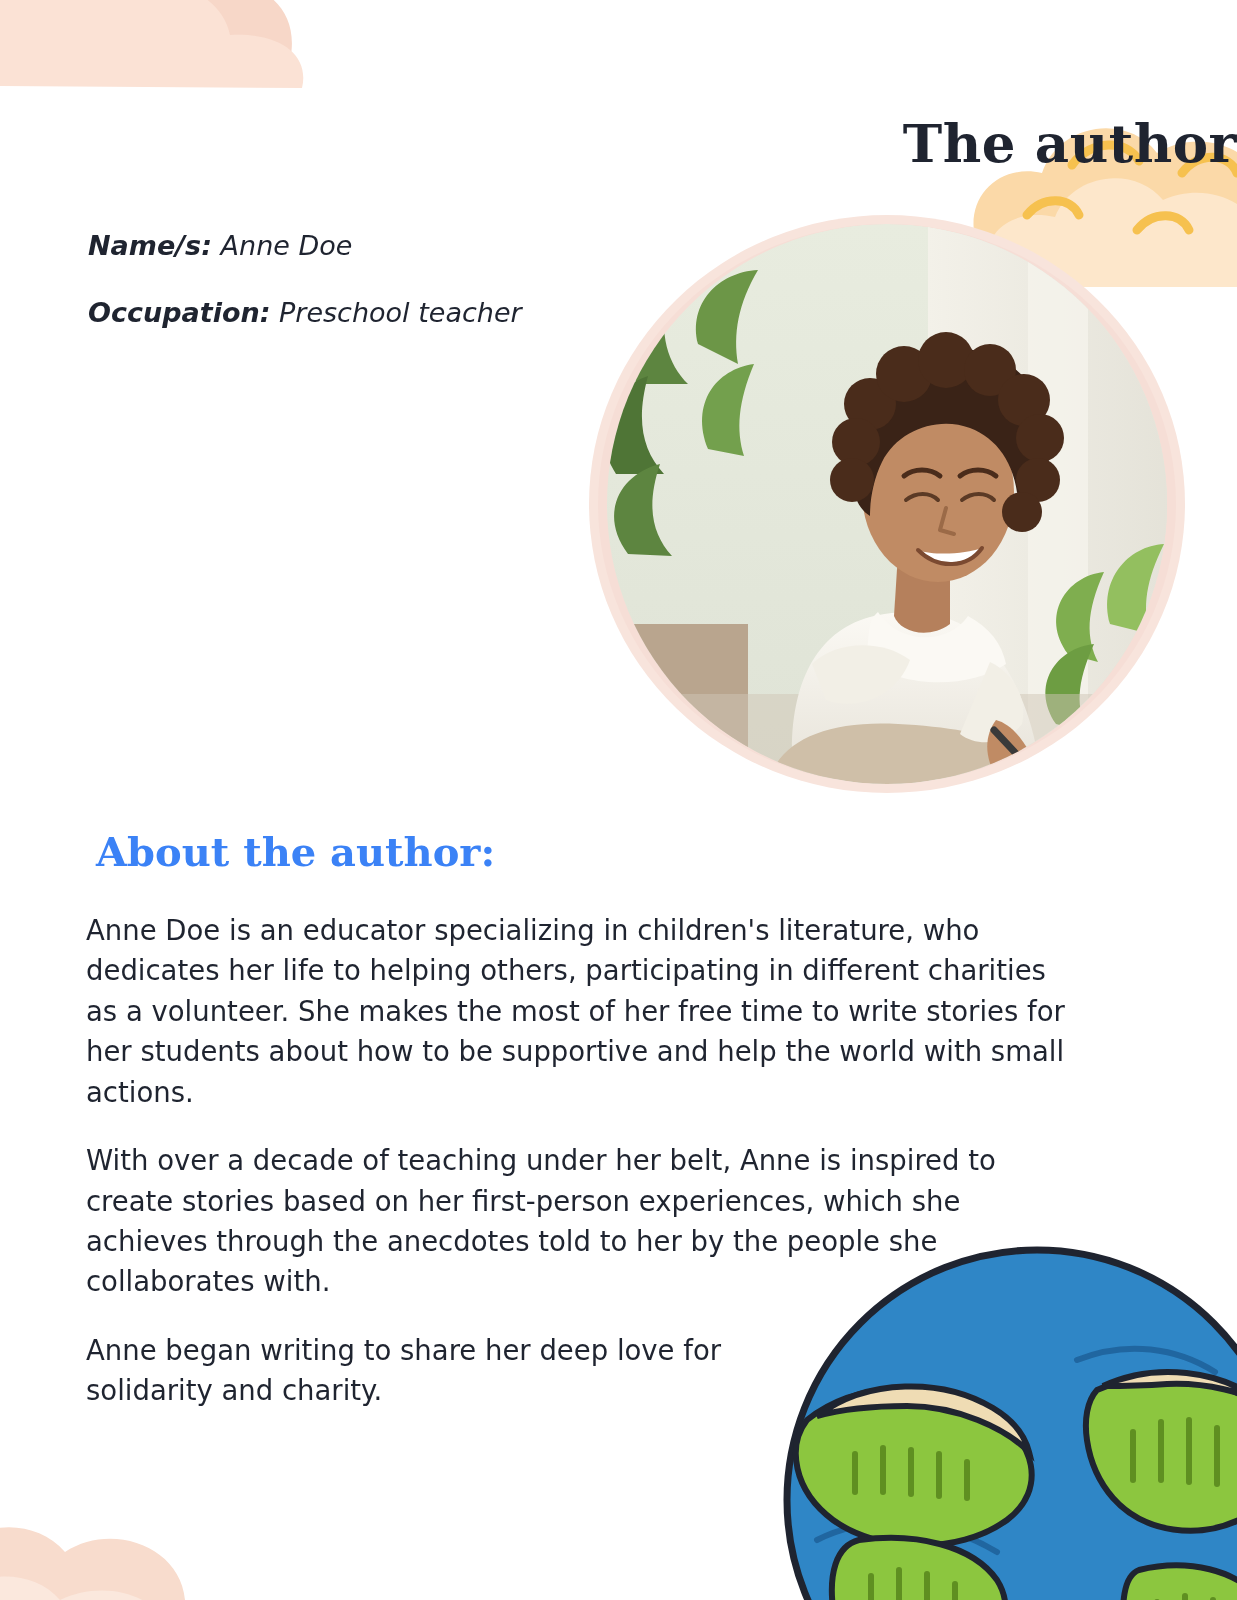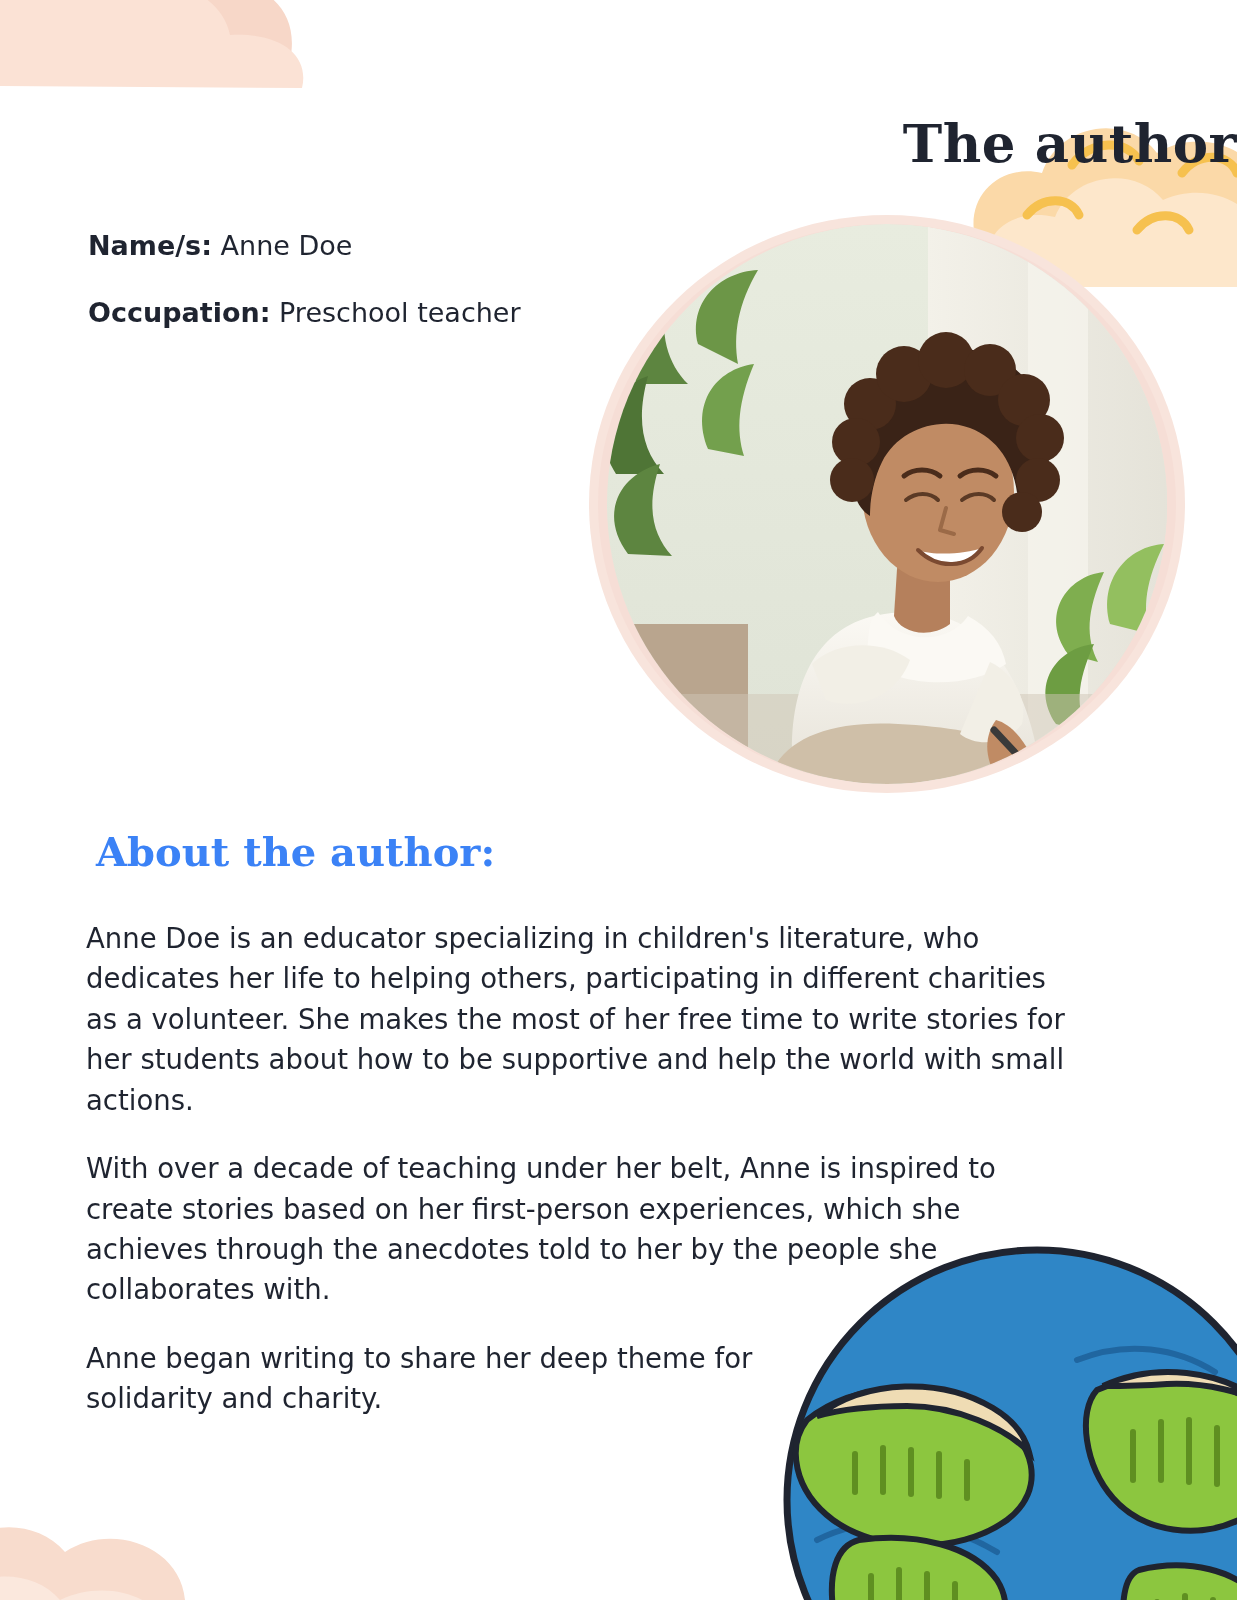--- a/index.html
+++ b/index.html
@@ -53,20 +53,21 @@
     color: #1f2430;
     letter-spacing: 0.5px;
   }
 
   
   .info-list {
     position: absolute;
     top: 228px;
     left: 88px;
     width: 520px;
+    font-style: italic;
   }
   .info-item {
     font-size: 27px;
     line-height: 1.35;
     color: #1f2430;
     margin-bottom: 31px;
     max-width: 510px;
   }
   .info-label {
     font-weight: bold;
@@ -104,21 +105,21 @@
   .about-body {
     position: absolute;
     top: 902px;
     left: 86px;
     width: 1055px;
   }
   .about-para {
     font-size: 27.5px;
     line-height: 1.47;
     color: #1f2430;
-    margin: 16px 0 28px 0;
+    margin: 8px 0 28px 0;
   }
   .about-para.narrow { width: 985px; }
   .about-para.narrower { width: 950px; }
   .about-para.narrowest { width: 680px; }
 
   
   #globe {
     position: absolute;
     right: -30px;
     bottom: -60px;
@@ -264,21 +265,21 @@
       </g>
     </svg>
   </div>
 </div>
 
 <div class="about-title">About the author:</div>
 
 <div class="about-body">
   <p class="about-para narrow">Anne Doe is an educator specializing in children's literature, who dedicates her life to helping others, participating in different charities as a volunteer. She makes the most of her free time to write stories for her students about how to be supportive and help the world with small actions.</p>
   <p class="about-para narrower">With over a decade of teaching under her belt, Anne is inspired to create stories based on her first-person experiences, which she achieves through the anecdotes told to her by the people she collaborates with.</p>
-  <p class="about-para narrowest">Anne began writing to share her deep theme for solidarity and charity.</p>
+  <p class="about-para narrowest">Anne began writing to share her deep love for solidarity and charity.</p>
 </div>
 
 <svg id="globe" viewBox="0 0 520 420">
   <defs>
     <clipPath id="globeclip">
         <circle cx="290" cy="260" r="250"></circle>
       </clipPath>
   </defs>
   <circle cx="290" cy="260" r="250" fill="#2f86c6" stroke="#1f2430" stroke-width="7"></circle>
   <g clip-path="url(#globeclip)">

